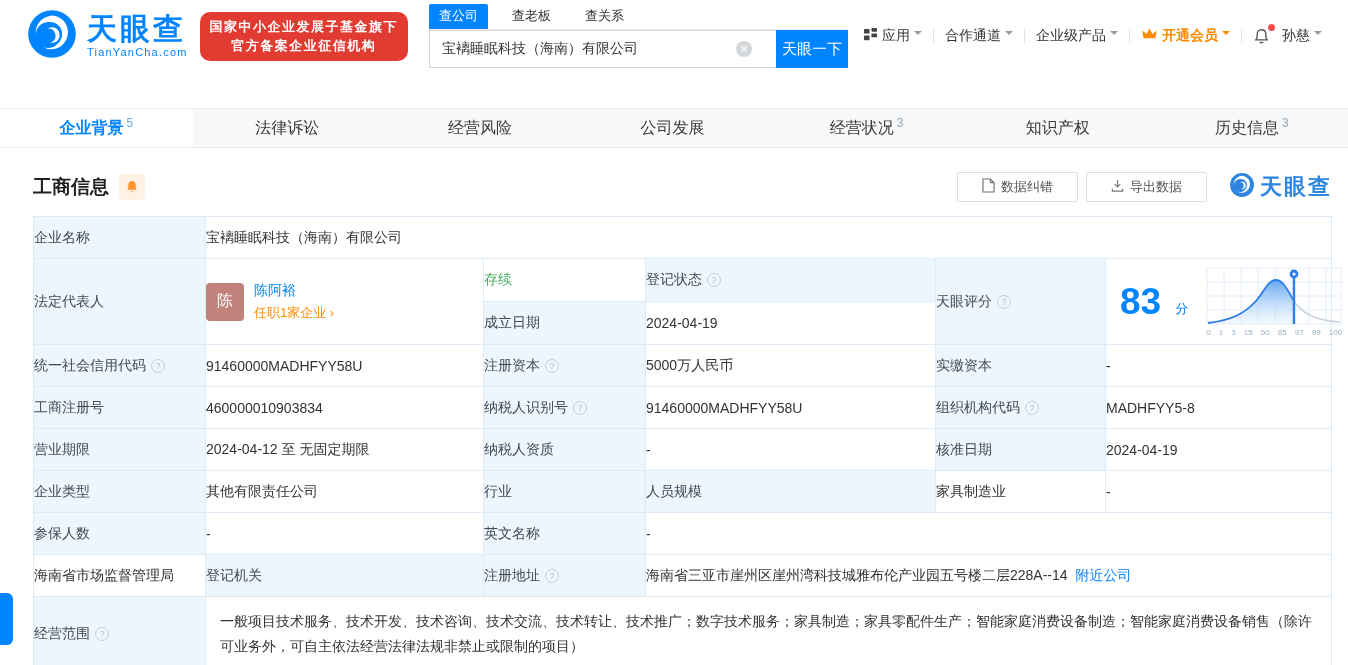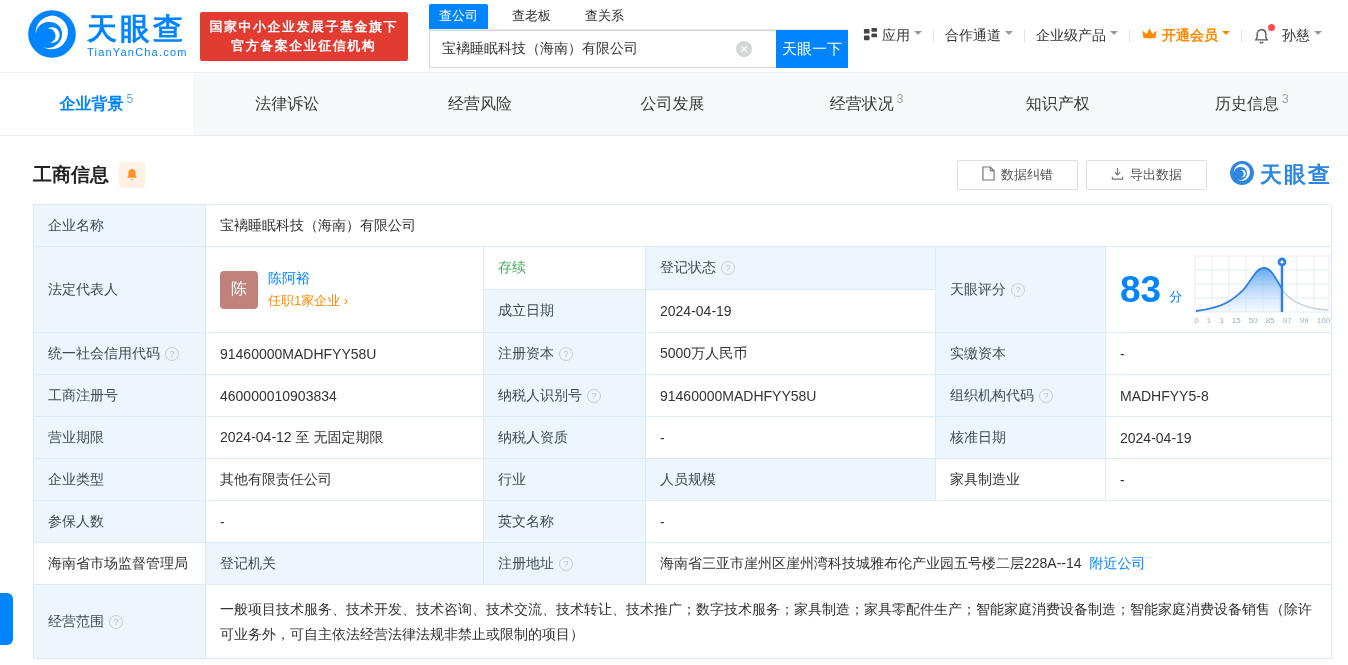--- a/index.html
+++ b/index.html
@@ -7,76 +7,76 @@
   body {
     width:1348px; height:665px; overflow:hidden; background:#fff;
     font-family:"Liberation Sans","DejaVu Sans",sans-serif; color:#333;
   }
   
   .header { height:72px; display:flex; align-items:center; padding:0 22px 0 26px; }
   .logo { display:flex; align-items:center; gap:9px; cursor:pointer; }
   .logo-txt-main { font-size:30px; font-weight:700; color:#0084ff; letter-spacing:3px; line-height:1; }
   .logo-txt-sub { font-size:11px; color:#0084ff; letter-spacing:1.2px; margin-top:2px; }
   .gov-badge { margin-left:12px; background:#e23c32; color:#fff; font-size:13px; font-weight:700;
-    padding:5px 10px; line-height:1.5; letter-spacing:1.5px; text-align:center; border-radius:2px; }
+    padding:5px 10px; line-height:1.5; letter-spacing:1.5px; text-align:center; border-radius:10px; }
   .search-wrap { margin-left:8px; width:432px;padding-left:13px; }
   .search-tabs { display:flex; align-items:flex-end; gap:14px; border-bottom:1px solid #e9e9e9; font-size:13px; }
   .search-tab { padding:3px 10px 4px; color:#333; cursor:pointer; }
   .search-tab.active { background:#0084ff; color:#fff; border-radius:2px 2px 0 0; }
   .search-box { display:flex; height:38px; position:relative; }
   .search-box input { flex:1; border:1px solid #d6d6d6; border-right:none; padding:0 34px 0 12px;
     font-size:14px; color:#333; outline:none; font-family:inherit; }
   .clear-btn { position:absolute; right:96px; top:11px; width:16px; height:16px; border-radius:50%;
     background:#d4d7da; color:#fff; font-size:11px; line-height:16px; text-align:center; cursor:pointer; }
   .search-btn { width:72px; background:#0084ff; color:#fff; border:none; font-size:15px; cursor:pointer; font-family:inherit; }
   .top-menu { margin-left:auto; display:flex; align-items:center; font-size:14px; color:#333; white-space:nowrap; }
   .menu-item { display:flex; align-items:flex-start; gap:4px; cursor:pointer; padding:0 4px; }
   .menu-item.vip { color:#ff8a00; font-weight:600; }
   .caret { width:0; height:0; border:4px solid transparent; border-top-color:#9b9b9b; margin-top:4px; }
   .vip .caret { border-top-color:#ff8a00; }
   .m-sep { width:1px; height:14px; background:#e4e4e4; margin:0 7px; }
   .bell-wrap { position:relative; display:flex; align-items:center; cursor:pointer; padding:0 3px; }
   .red-dot { position:absolute; top:-3px; right:-1px; width:7px; height:7px; border-radius:50%; background:#ff4d4f; }
   
-  .page-tabs { height:64px; background:#f7f8fa; border-top:1px solid #f0f0f0; border-bottom:1px solid #ececec; display:flex; }
+  .page-tabs { height:40px; background:#f7f8fa; border-top:1px solid #f0f0f0; border-bottom:1px solid #ececec; display:flex;margin-top:36px; }
   .page-tab { flex:1; display:flex; align-items:center; justify-content:center; font-size:16px; color:#3a3a3a; cursor:pointer; }
   .page-tab.active { background:#fff; color:#0084ff; font-weight:700; }
   .tab-count { font-size:12px; color:#9aa4ad; margin-left:3px; position:relative; top:-5px; font-weight:400; }
   .page-tab.active .tab-count { color:#6aa9e8; }
   
   .section-head { display:flex; align-items:center; padding:24px 16px 14px 33px; }
   .section-title { font-size:19px; font-weight:700; color:#222; }
   .bell-badge { width:26px; height:26px; margin-left:10px; background:#fdf2e3; border-radius:4px;
     display:flex; align-items:center; justify-content:center; cursor:pointer; }
   .head-actions { margin-left:auto; display:flex; align-items:center; gap:8px; }
   .tool-btn { height:30px; padding:0 24px; border:1px solid #ddd; border-radius:2px; background:#fff;
     color:#555; font-size:13px; display:flex; align-items:center; gap:6px; cursor:pointer; font-family:inherit; }
   .watermark { display:flex; align-items:center; gap:5px; margin-left:14px; }
   .watermark-txt { font-size:22px; font-weight:700; color:#2e86e0; letter-spacing:2px; }
   
   .biz-table { margin:0 16px 0 33px; border-top:1px solid #dcebf7; border-left:1px solid #dcebf7;
     display:grid; grid-template-columns:172px 278px 162px 290px 170px 1fr;
     grid-template-rows:42px 43px 43px 42px 42px 42px 42px 42px 42px 74px; font-size:14px; }
   .cell { border-right:1px solid #dcebf7; border-bottom:1px solid #dcebf7; background:#fff;
-    display:flex; align-items:center; padding:0 14px; min-width:0; }
+    display:flex; align-items:center; padding:0 0; min-width:0; }
   .cell.label { background:#eef6fd; color:#3f4a55; gap:5px; }
   .span5 { grid-column:span 5; }
   .span3 { grid-column:span 3; }
   .rspan2 { grid-row:span 2; }
   .help { width:14px; height:14px; border:1px solid #c7cfd6; border-radius:50%; color:#b7c0c9; font-size:9px;
     display:inline-flex; align-items:center; justify-content:center; flex:none; cursor:pointer; }
   .help::before { content:"?"; }
   .status-green { color:#45ab5e; }
   .blue-link { color:#0084ff; cursor:pointer; text-decoration:none; }
   .rep-cell { gap:10px; }
   .avatar { width:38px; height:38px; border-radius:4px; background:#c0827a; color:#fff; font-size:16px;
     display:flex; align-items:center; justify-content:center; flex:none; cursor:pointer; }
   .rep-name { color:#0084ff; font-size:14px; cursor:pointer; }
   .rep-link { color:#ff8a00; font-size:13px; margin-top:4px; cursor:pointer; }
-  .score-cell { gap:12px; padding:4px 8px 4px 14px; }
+  .score-cell { gap:18px; padding:4px 8px 4px 14px; }
   .score-num { font-size:37px; font-weight:700; color:#0084ff; line-height:1; }
   .score-unit { font-size:13px; color:#0084ff; margin:14px 0 0 -4px; }
   .chart-box { display:flex; flex-direction:column; }
   .tick-row { display:flex; justify-content:space-between; width:136px; font-size:8px; color:#9ab0c6; margin-top:1px; }
   .scope-cell { line-height:1.75; padding:8px 14px; font-size:14px; color:#333; }
   .addr-cell { gap:8px; }
   
   .float-tab { position:fixed; left:0; top:593px; width:13px; height:52px; background:#0084ff;
     border-radius:0 6px 6px 0; cursor:pointer; }
 </style>

